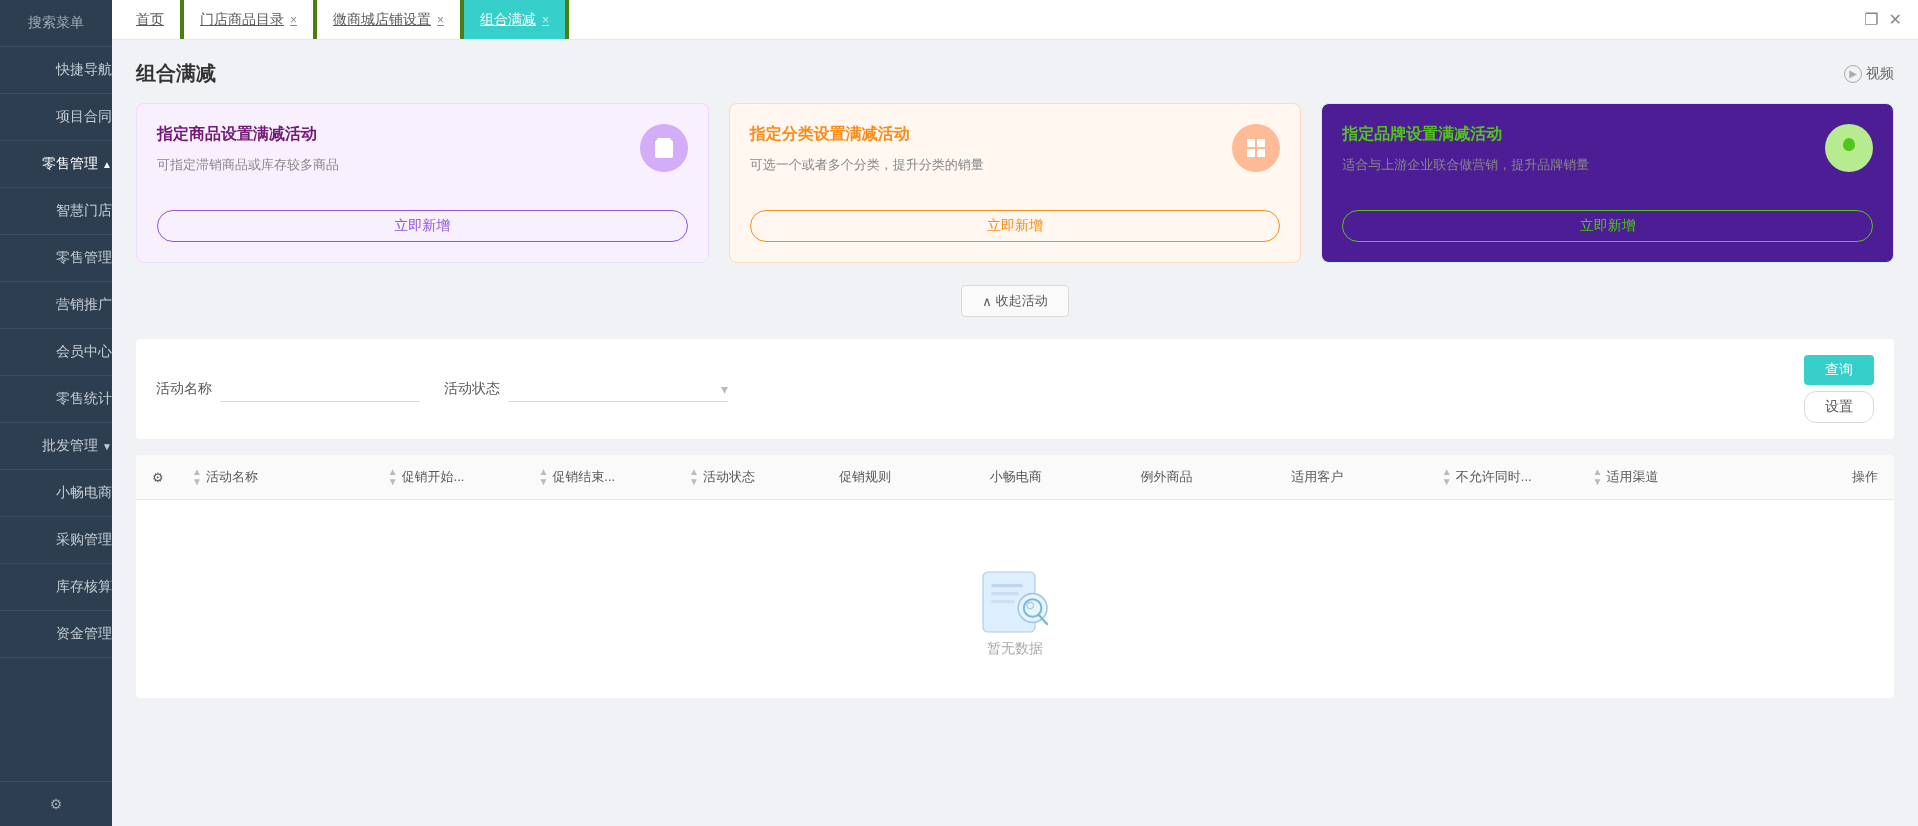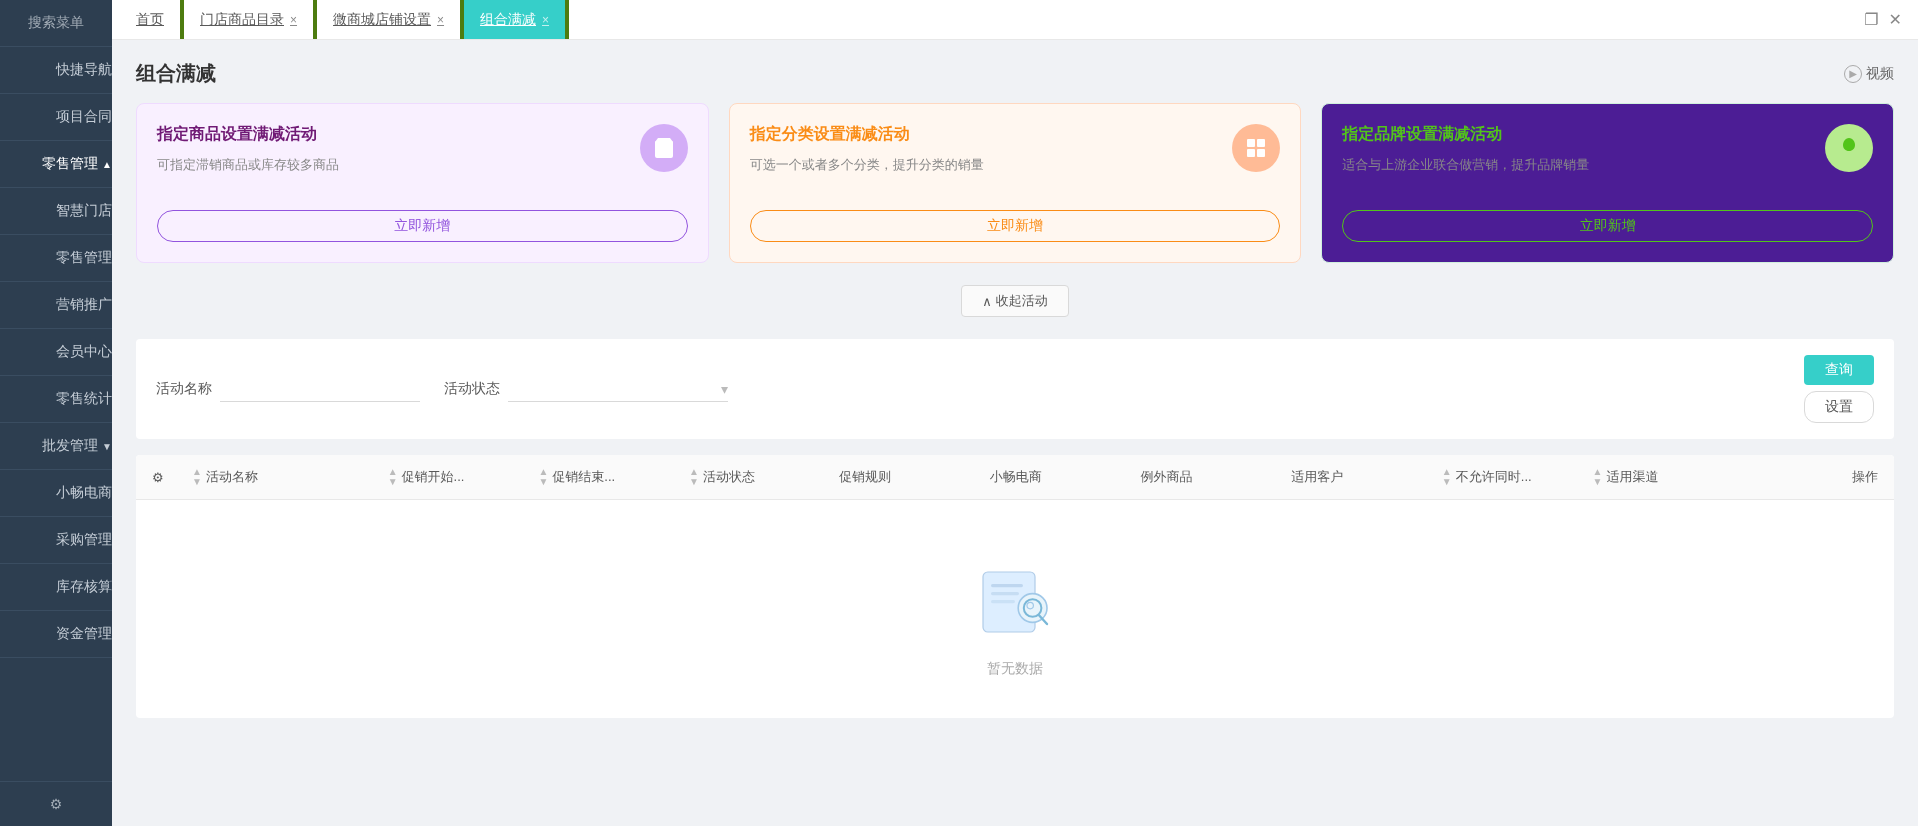--- a/index.html
+++ b/index.html
@@ -309,21 +309,21 @@
     .th.goods { flex: 1.5; }
     .th.ops { flex: 1.5; justify-content: flex-end; }
     .sort-icon { font-size: 10px; color: #bbb; display: flex; flex-direction: column; line-height: 1; }
 
     
     .empty-state {
       display: flex;
       flex-direction: column;
       align-items: center;
       padding: 60px 0 40px;
-      gap: 20px;
+      gap: 0;
     }
     .empty-icon {
       width: 100px;
       height: 80px;
       position: relative;
     }
     .empty-text {
       font-size: 14px;
       color: #aaa;
     }

